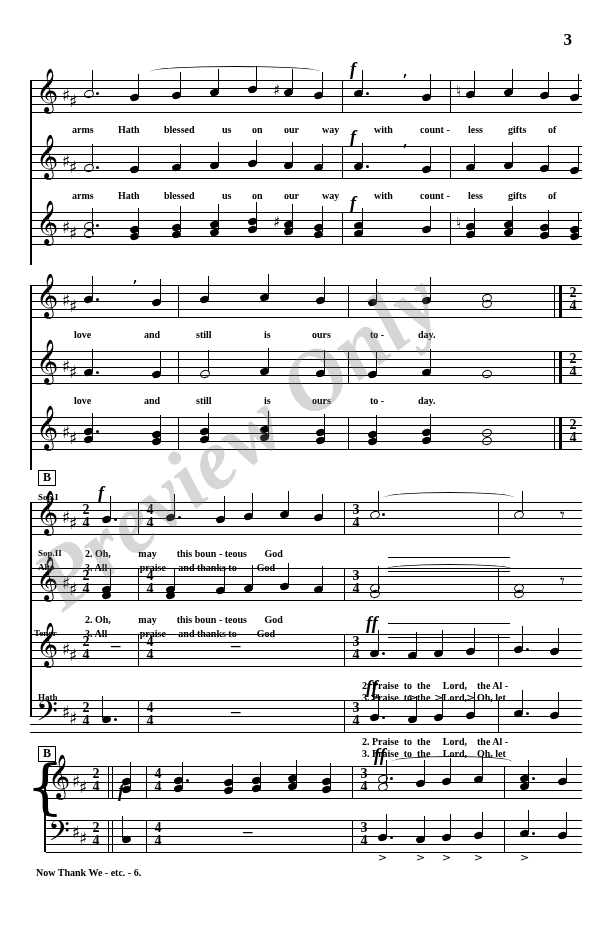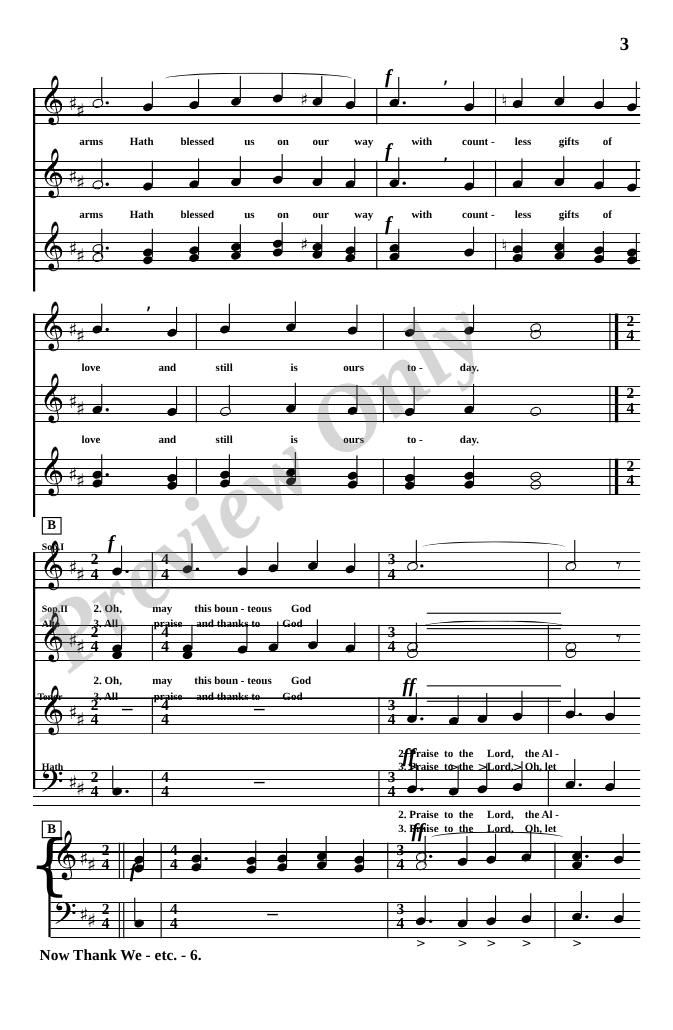--- a/index.html
+++ b/index.html
@@ -227,21 +227,21 @@
     color: #000;
     border: 1.5px solid #000;
     padding: 0px 4px 1px 4px;
     line-height: 13px;
   }
   .footer {
     position: absolute;
     left: 36px;
     bottom: 58px;
     font-family: "Liberation Serif", serif;
-    font-size: 14px;
+    font-size: 10px;
     font-weight: bold;
     color: #000;
     margin-top: 40px;
   }
 </style>
 </head>
 <body>
 
 <div class="page">
 

